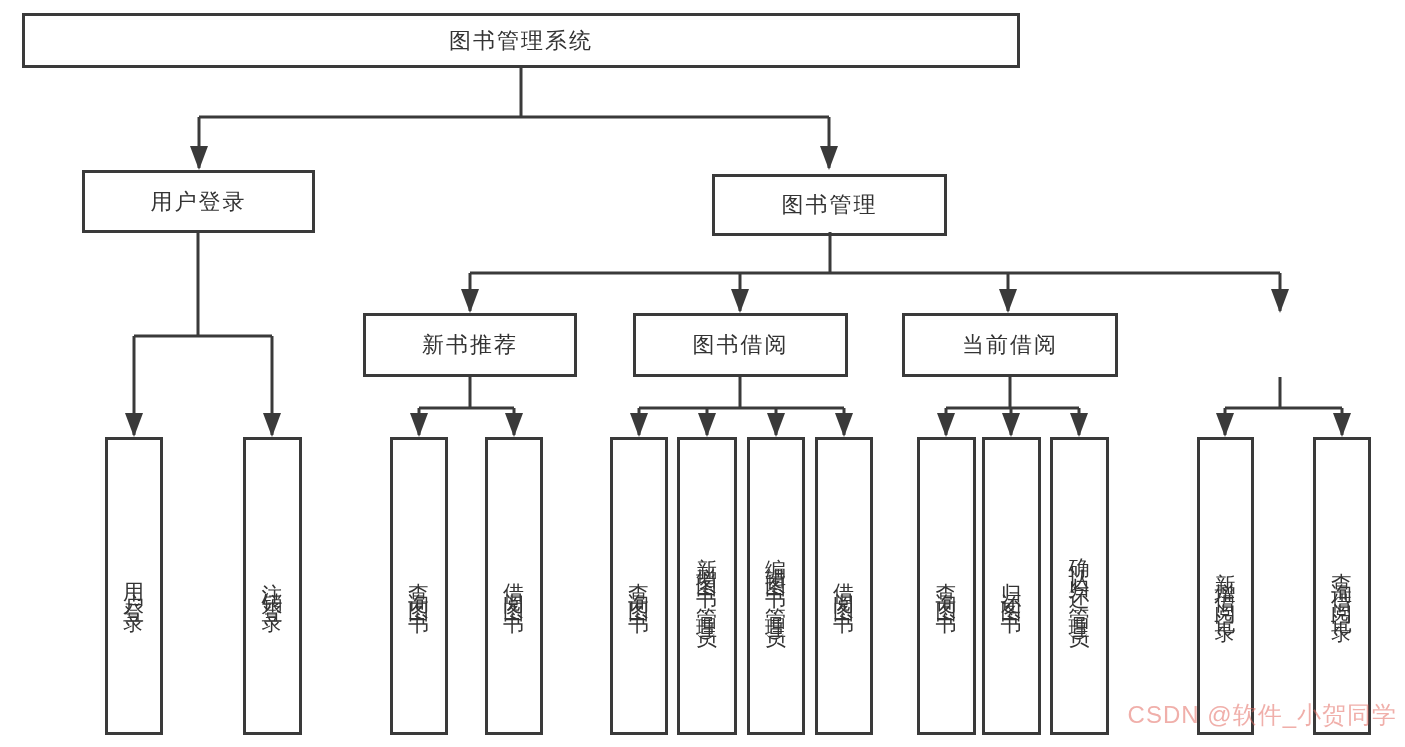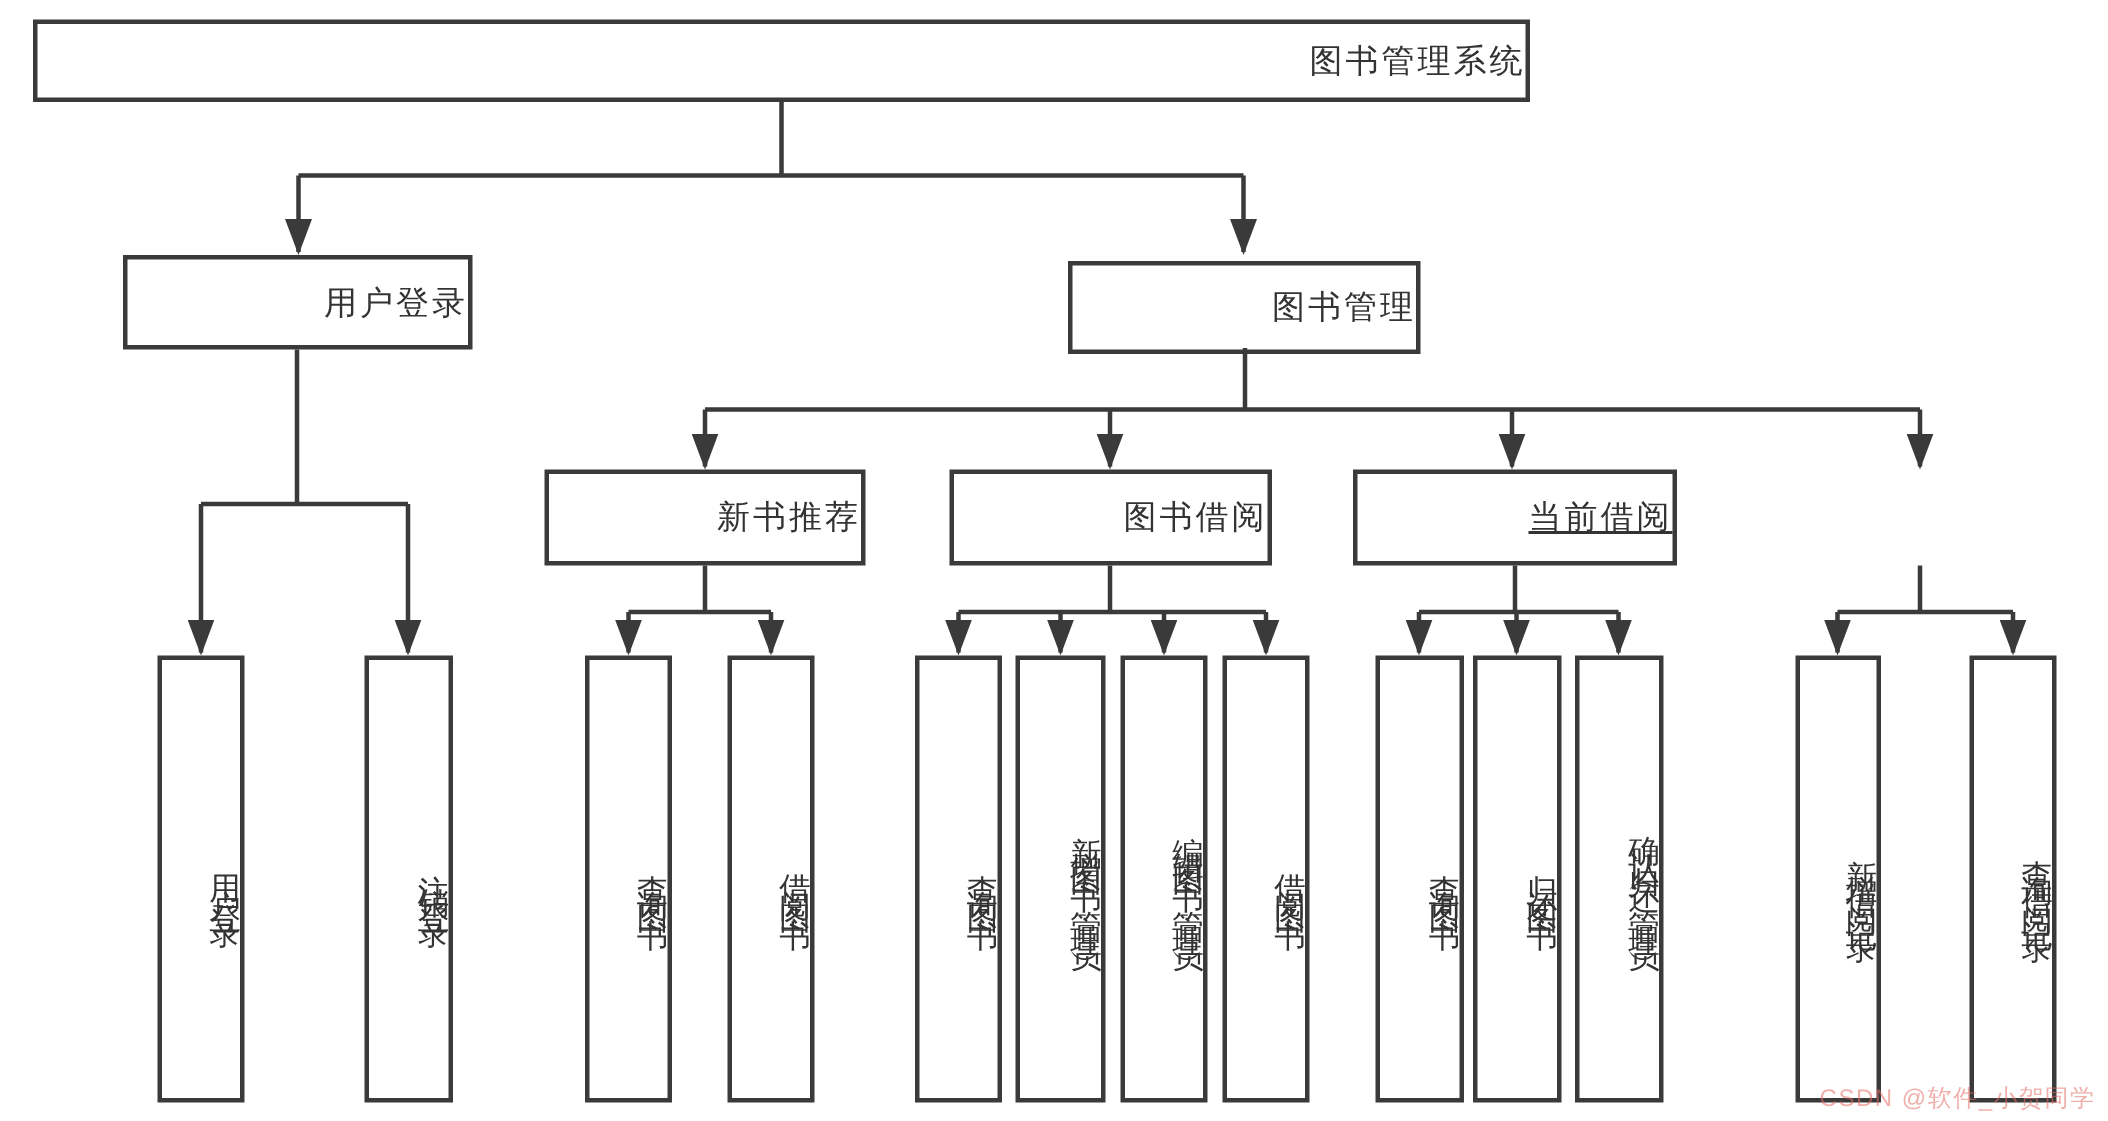--- a/index.html
+++ b/index.html
@@ -9,35 +9,35 @@
   }
   html,body{margin:0;padding:0;background:var(--bg);}
   #stage{
     position:relative;width:1405px;height:747px;background:var(--bg);
     font-family:"Liberation Sans", sans-serif;color:var(--text);
     overflow:hidden;
   }
   .box{
     position:absolute;box-sizing:border-box;background:#fff;
     border:3px solid var(--line);
-    display:flex;align-items:center;justify-content:flex-end;
+    display:flex;align-items:center;justify-content:center;
     color:var(--text);z-index:2;
   }
   .hlabel{font-size:22px;letter-spacing:2px;white-space:nowrap;}
   .vbox span{
     writing-mode:vertical-rl;text-orientation:mixed;
     font-size:21px;letter-spacing:10px;line-height:1;
     white-space:nowrap;
   }
   #connectors{position:absolute;left:0;top:0;z-index:3;pointer-events:none;}
   #connectors path{stroke:var(--line);stroke-width:3;fill:none;}
   #connectors marker path{fill:var(--line);stroke:none;}
   #watermark{
-    position:absolute;right:8px;bottom:4px;z-index:5;
-    font-size:16px;letter-spacing:1px;
+    position:absolute;right:8px;bottom:16px;z-index:5;
+    font-size:24px;letter-spacing:1px;
     color:rgba(228,110,100,0.55);
     white-space:nowrap;
   }
 </style>
 </head>
 <body>
 
 <div id="stage">
 
   <svg id="connectors" width="1405" height="747" viewBox="0 0 1405 747">
@@ -105,21 +105,21 @@
   <div class="box" style="left:712px;top:174px;width:235px;height:62px;">
     <span class="hlabel">图书管理</span>
   </div>
 
   <div class="box" style="left:633px;top:313px;width:215px;height:64px;">
     <span class="hlabel">图书借阅</span>
   </div>
   <div class="box" style="left:363px;top:313px;width:214px;height:64px;">
     <span class="hlabel">新书推荐</span>
   </div>
-  <div class="box" style="left:902px;top:313px;width:216px;height:64px;text-decoration:underline;">
+  <div class="box" style="left:902px;top:313px;width:216px;height:64px;">
     <span class="hlabel">当前借阅</span>
   </div>
 
   <div class="box vbox" style="left:105px;top:437px;width:58px;height:298px;">
     <span>用户登录</span>
   </div>
   <div class="box vbox" style="left:243px;top:437px;width:59px;height:298px;">
     <span>注销登录</span>
   </div>
 

